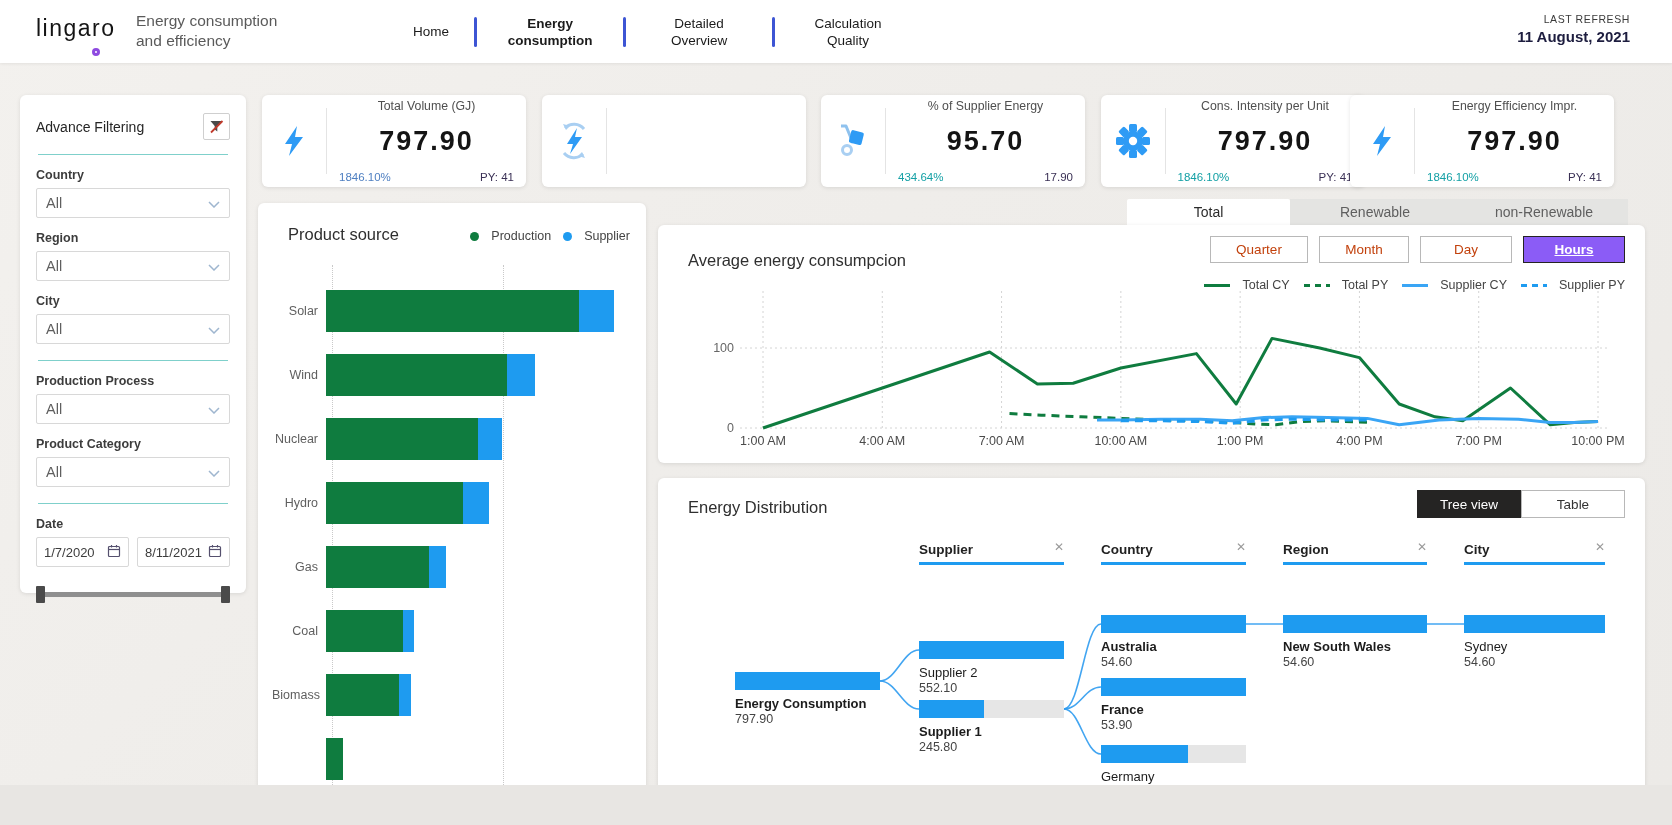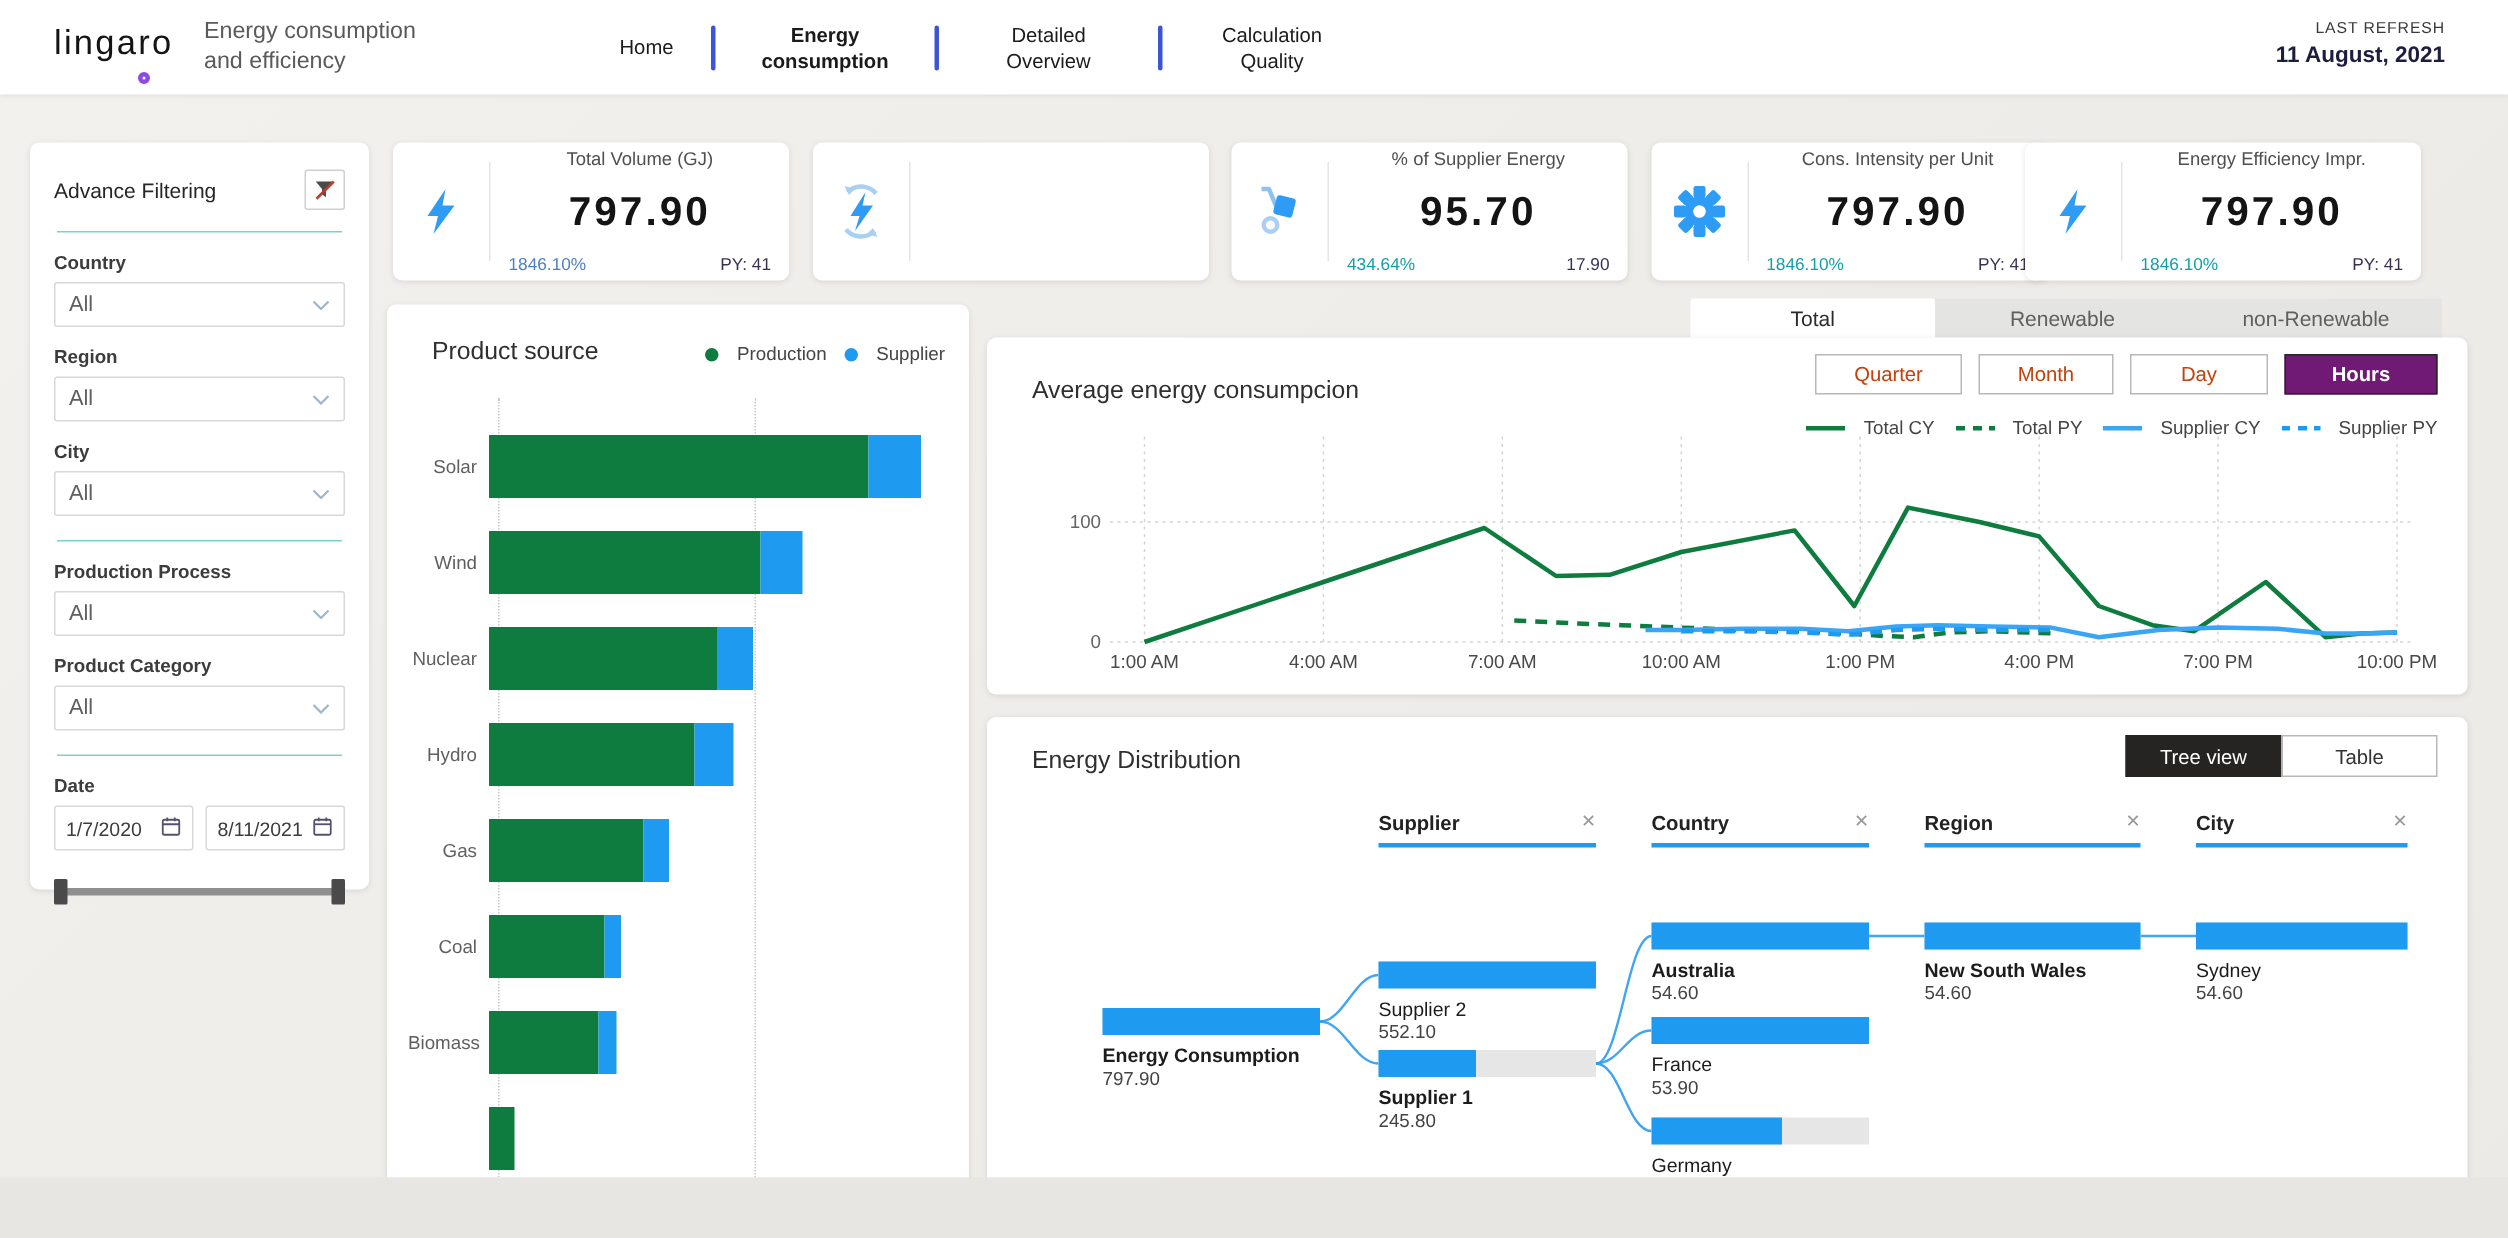--- a/index.html
+++ b/index.html
@@ -81,21 +81,21 @@
   .tab { position:absolute; top:199px; height:26px; display:flex; align-items:center;
          justify-content:center; font-size:14px; cursor:pointer; }
   .tab.selected { background:#fff; color:#2b2b2b; border-radius:2px 2px 0 0; }
   .tab.unselected { background:#e4e4e2; color:#5f5f5f; }
 
   
   .line-card { left:658px; top:225px; width:987px; height:238px; }
   .period-row { position:absolute; right:20px; top:11px; display:flex; gap:11px; }
   .pbtn { height:27px; display:flex; align-items:center; justify-content:center;
           font-size:13.5px; cursor:pointer; border:1px solid #b8b8b8; background:#fff; color:#c2410c; }
-  .pbtn.selected { background:#701a75; color:#fff; border-color:#252423; font-weight:bold; }
+  .pbtn.selected { background:#8b5cf6; color:#fff; border-color:#252423; font-weight:bold;text-decoration:underline; }
   .line-legend { position:absolute; right:20px; top:53px; display:flex; gap:14px; align-items:center; }
   .lswatch { width:26px; height:3px; display:inline-block; }
 
   
   .dist-card { left:658px; top:478px; width:987px; height:380px; }
   .view-row { position:absolute; right:20px; top:12px; display:flex; }
   .vbtn { height:28px; width:104px; display:flex; align-items:center; justify-content:center;
           font-size:13.5px; cursor:pointer; border:1px solid #b8b8b8; background:#fff; color:#333; }
   .vbtn.selected { background:#252423; color:#fff; border-color:#252423; }
   .dist-col-head { position:absolute; top:62px; }
@@ -500,21 +500,21 @@
     <div class="tree-bar">
       <div class="tree-bar-fill" style="width:100%"></div>
     </div>
     <div class="tree-label" style="font-weight:bold">Australia</div>
     <div class="tree-value">54.60</div>
         </div>
         <div class="tree-node" style="left: 443px; top: 200px; width: 145px;">
     <div class="tree-bar">
       <div class="tree-bar-fill" style="width:100%"></div>
     </div>
-    <div class="tree-label" style="font-weight:normal">France</div>
+    <div class="tree-label" style="font-weight:bold">France</div>
     <div class="tree-value">53.90</div>
         </div>
         <div class="tree-node" style="left: 443px; top: 267px; width: 145px;">
     <div class="tree-bar">
       <div class="tree-bar-fill" style="width:60%"></div>
     </div>
     <div class="tree-label" style="font-weight:normal">Germany</div>
     <div class="tree-value">32.80</div>
         </div>
         <div class="tree-node" style="left: 625px; top: 137px; width: 144px;">

